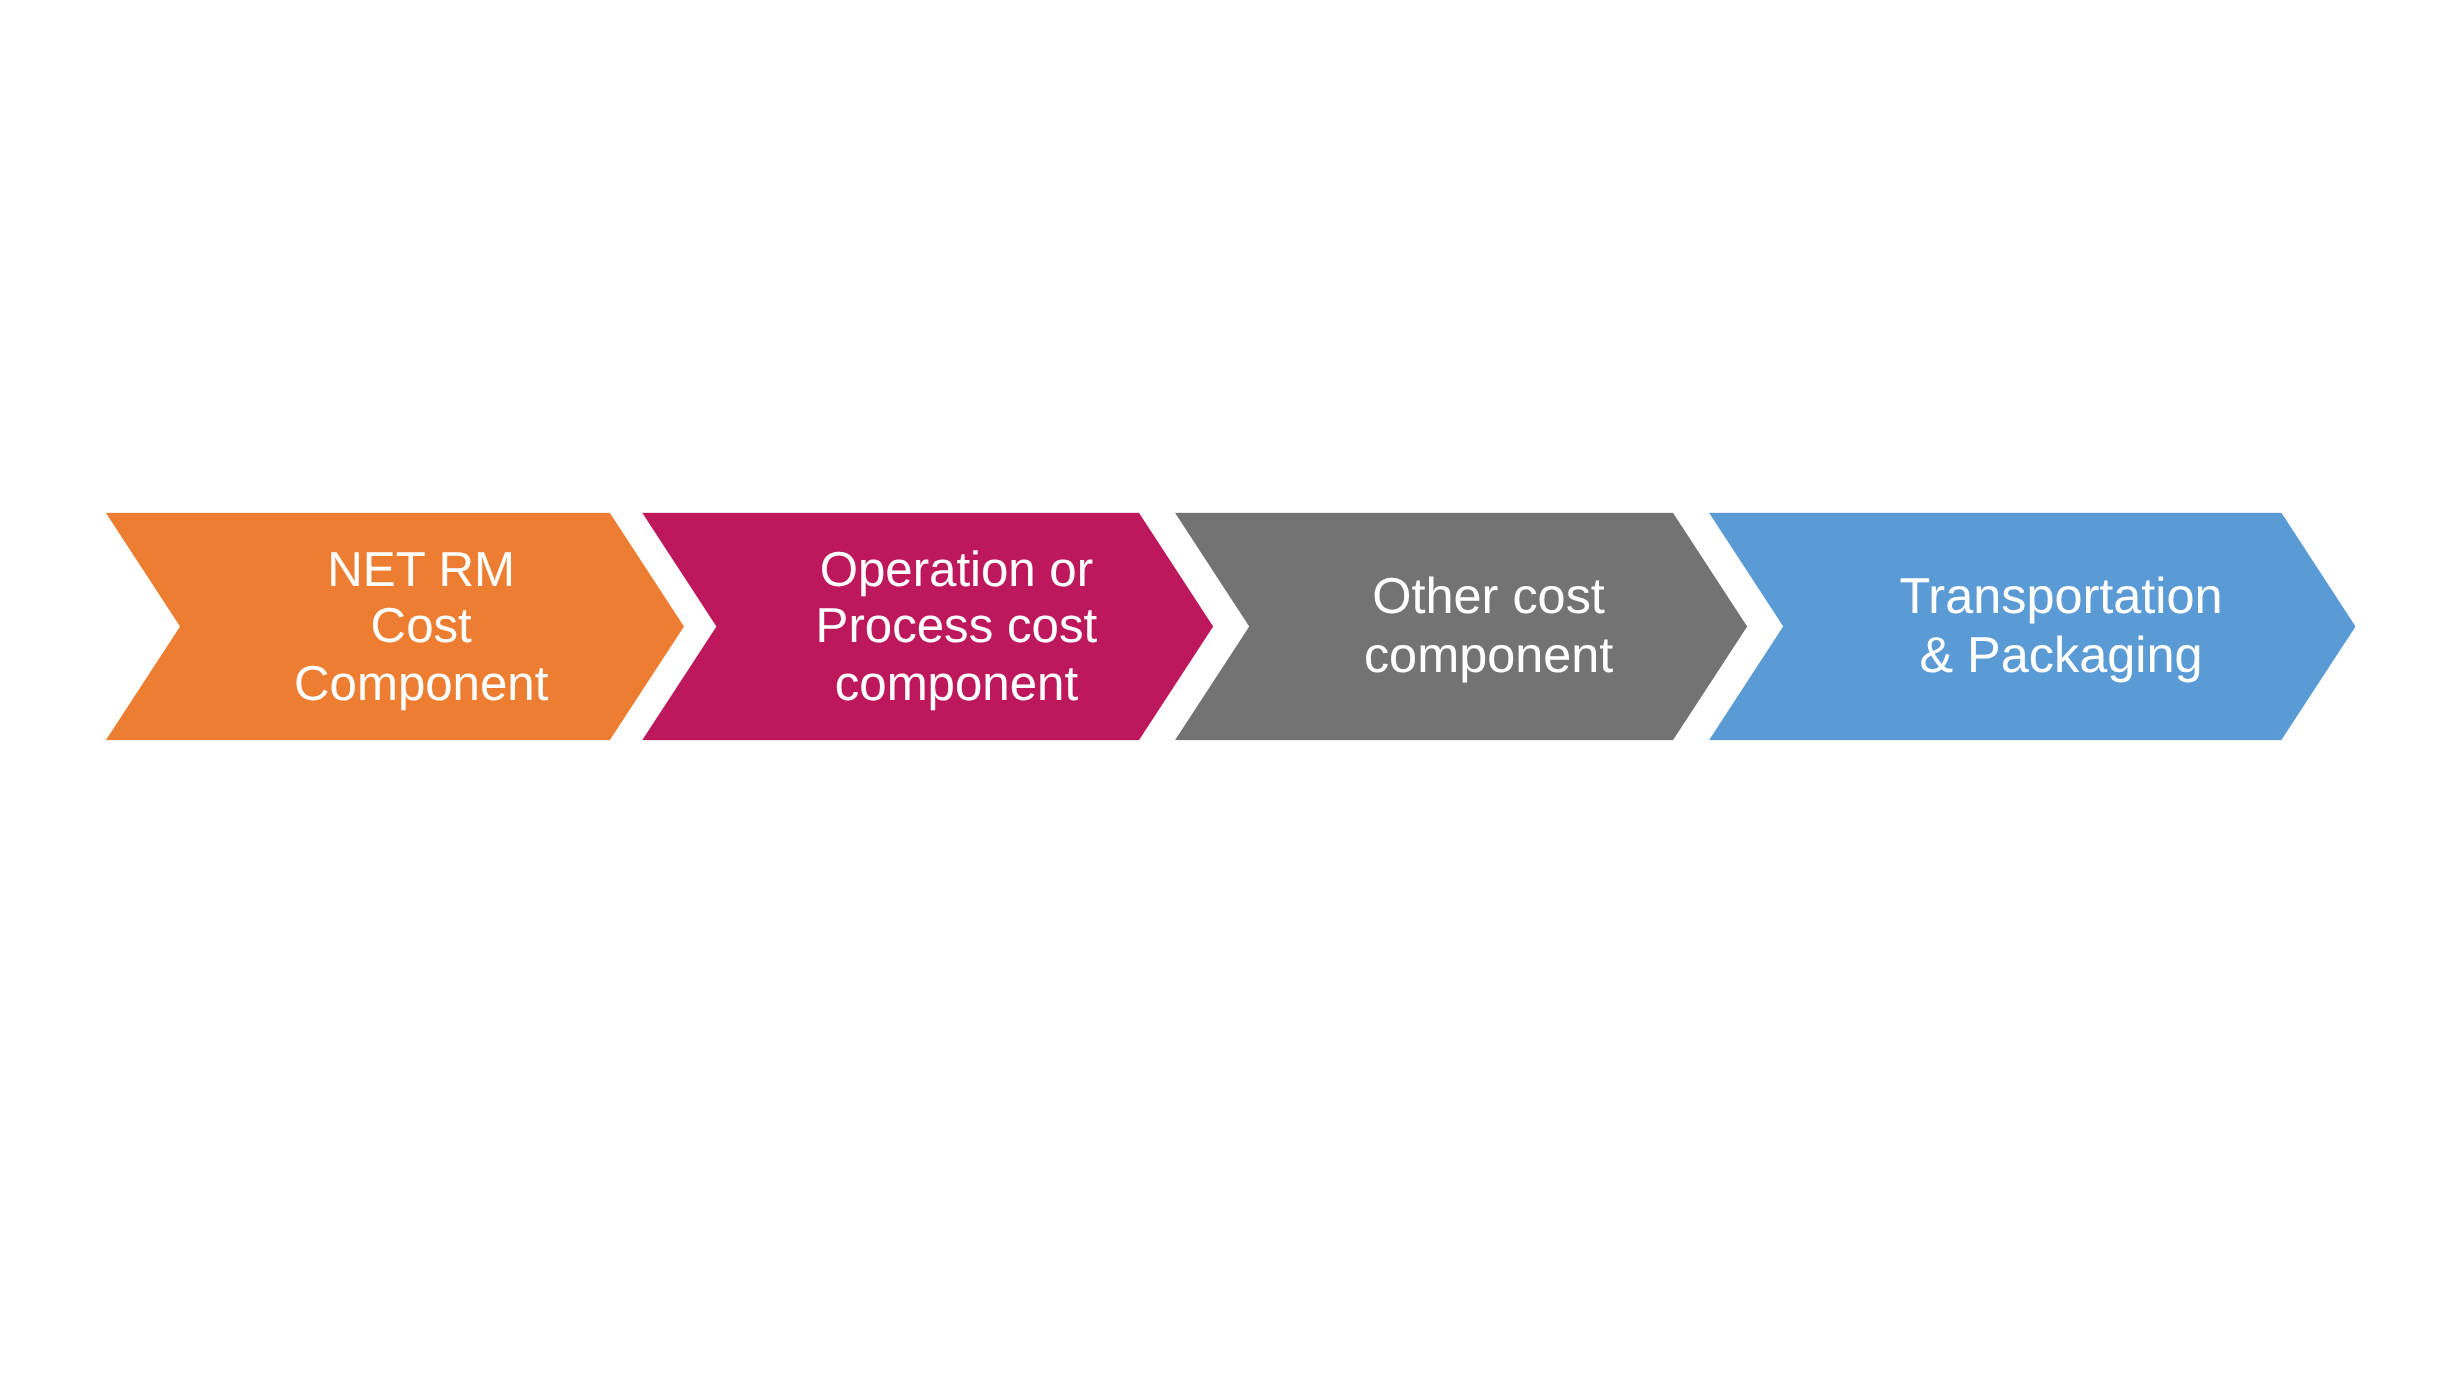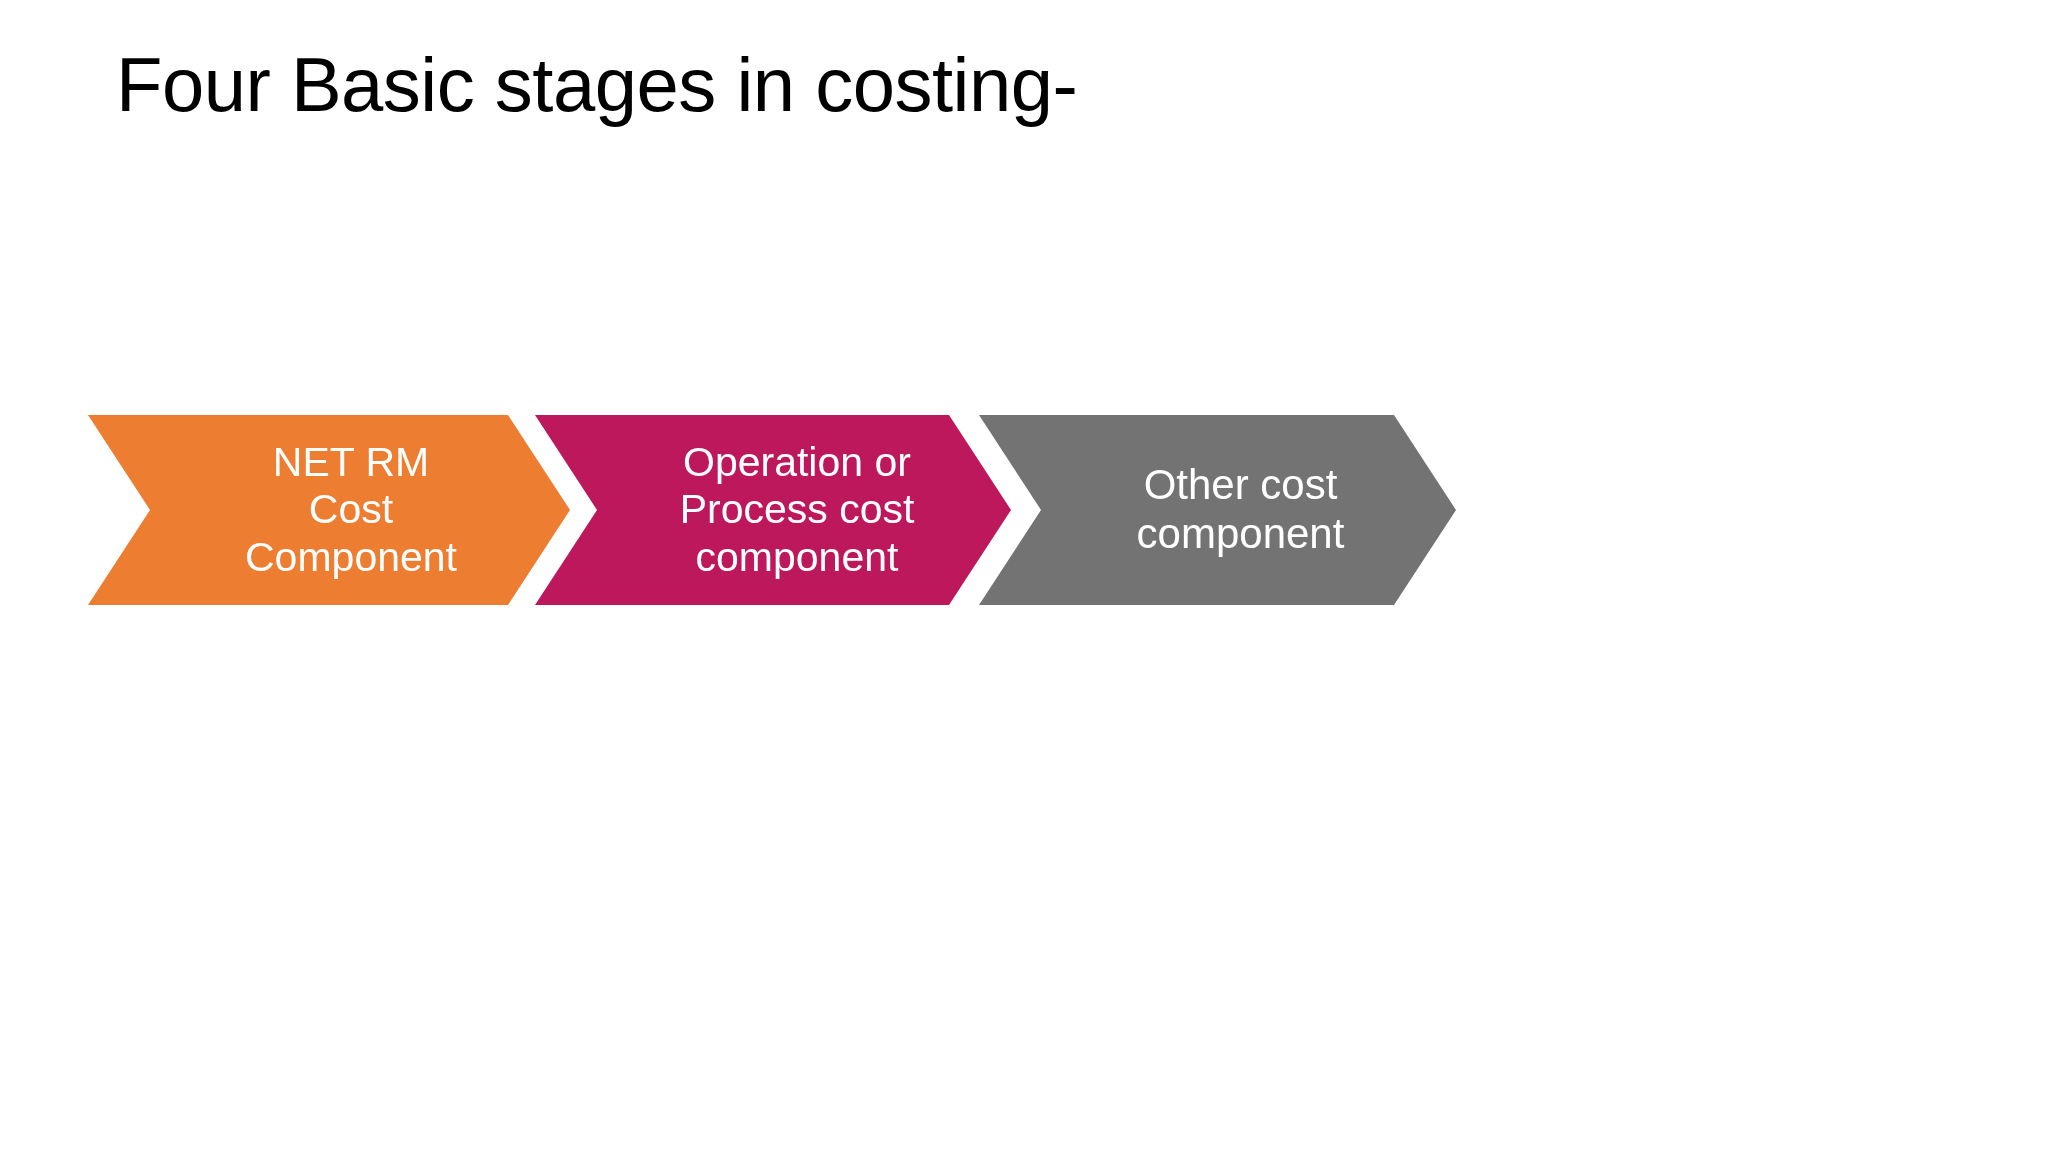--- a/index.html
+++ b/index.html
@@ -34,21 +34,21 @@
     font-weight: 400;
     color: #000000;
     letter-spacing: -0.5px;
     white-space: nowrap;
   }
 
   
   #process-row {
     position: absolute;
     left: 0;
-    top: 0;
+    top: 12px;
     width: 2048px;
     height: 856px;
   }
 
   .chevron {
     position: absolute;
     top: 415px;
     height: 190px;
     display: flex;
     align-items: center;
@@ -78,36 +78,39 @@
   #chevron-1 .chev-label { padding-left: 54px; }
   #chevron-2 .chev-label { padding-left: 58px; }
   #chevron-3 .chev-label { padding-left: 56px; font-size: 42px; }
   #chevron-4 .chev-label { padding-left: 58px; font-size: 42px; }
 </style>
 </head>
 <body style="background: rgb(255, 255, 255);">
 
 <div id="slide" style="background: rgb(255, 255, 255);">
 
-  <div id="slide-title" style="color: rgb(0, 0, 0);">Four Basic stages in costing-</div>
 
   <div id="process-row">
 
     <div class="chevron" id="chevron-1" style="background: rgb(237, 125, 49);">
       <span class="chev-label" style="color: rgb(255, 255, 255);">NET RM
 Cost
 Component</span>
     </div>
 
     <div class="chevron" id="chevron-2" style="background: #be185d;">
       <span class="chev-label" style="color: rgb(255, 255, 255);">Operation or
 Process cost
 component</span>
     </div>
 
     <div class="chevron" id="chevron-3" style="background: #737373;">
       <span class="chev-label" style="color: rgb(255, 255, 255);">Other cost
 component</span>
     </div>
 
+    <div class="chevron" id="chevron-4" style="background: rgb(91, 155, 213);">
+      <span class="chev-label" style="color: rgb(255, 255, 255);">Transportation
+&amp; Packaging</span>
+    </div>
 
   </div>
 </div>
 
 </body></html>

